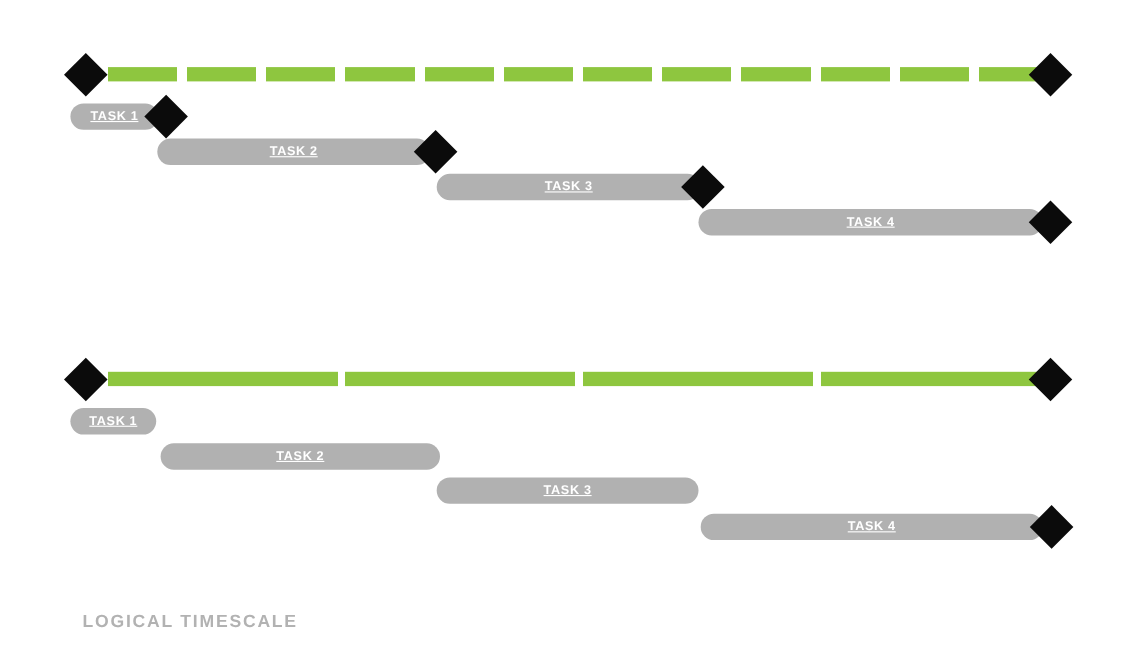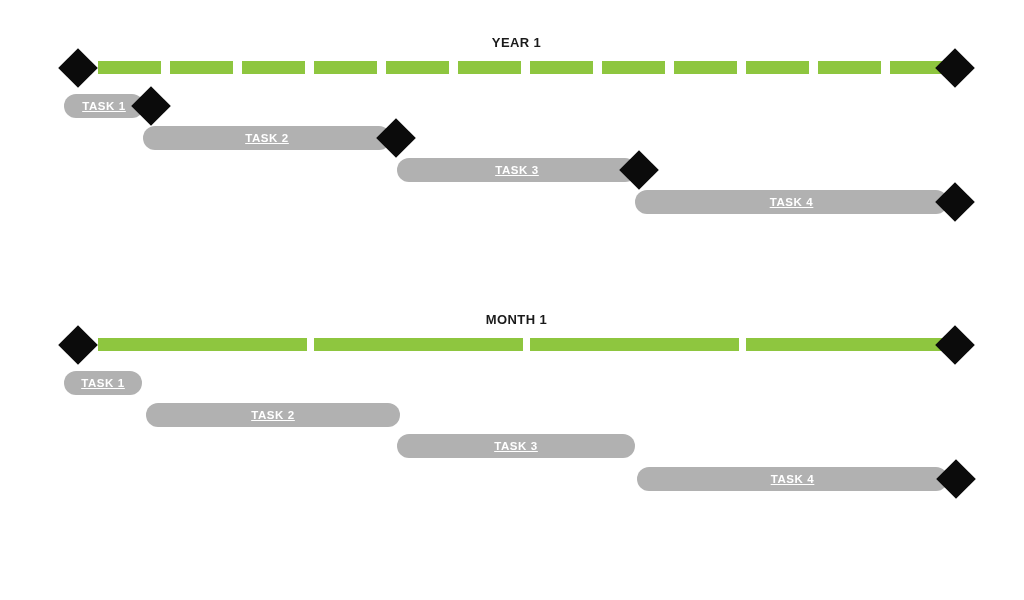--- a/index.html
+++ b/index.html
@@ -56,42 +56,41 @@
     position:absolute;left:75px;top:557px;
     font-size:16px;font-weight:bold;letter-spacing:1.6px;
     color:var(--footer-gray,#b2b2b2);
   }
 </style>
 </head>
 <body>
 
 <div class="canvas">
 
-  <div class="band-title" id="y-title">YEAR 1</div>
   <div class="dashes dashes-year"></div>
   <div class="diamond" id="y-d-start"></div>
   <div class="diamond" id="y-d-end"></div>
 
   <div class="bar" id="y-t1">TASK 1</div>
   <div class="diamond" id="y-t1-d"></div>
 
   <div class="bar" id="y-t2">TASK 2</div>
   <div class="diamond" id="y-t2-d"></div>
 
   <div class="bar" id="y-t3">TASK 3</div>
   <div class="diamond" id="y-t3-d"></div>
 
   <div class="bar" id="y-t4">TASK 4</div>
   <div class="diamond" id="y-t4-d"></div>
 
-  <div class="band-title" id="m-title">MONTH 1</div>
   <div class="dashes dashes-month"></div>
   <div class="diamond" id="m-d-start"></div>
   <div class="diamond" id="m-d-end"></div>
 
   <div class="bar" id="m-t1">TASK 1</div>
   <div class="bar" id="m-t2">TASK 2</div>
   <div class="bar" id="m-t3">TASK 3</div>
   <div class="bar" id="m-t4">TASK 4</div>
   <div class="diamond" id="m-t4-d"></div>
 
+  <div class="footer-label">LOGICAL TIMESCALE</div>
 
 </div>
 
 </body></html>

